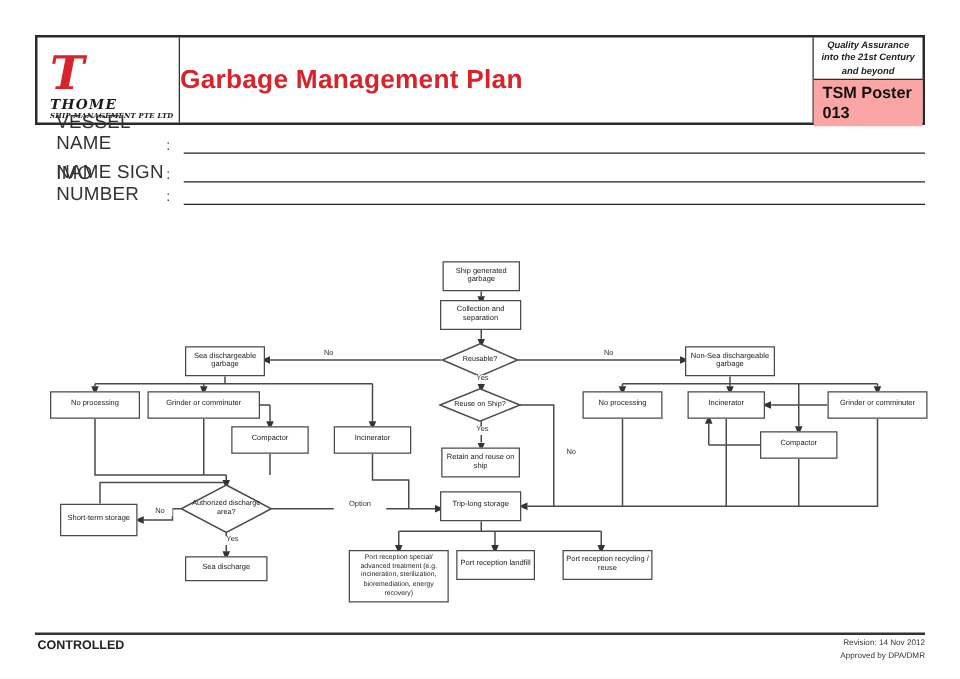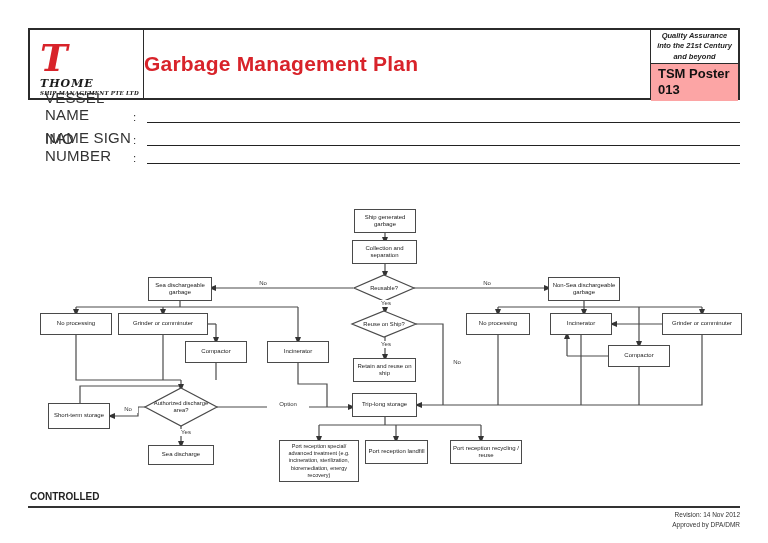--- a/index.html
+++ b/index.html
@@ -43,21 +43,21 @@
          font-size:6px;line-height:1.25;color:#222;padding:1px;}
   .fnode.small{font-size:5.5px;line-height:1.3;}
   .dlabel{position:absolute;display:flex;align-items:center;justify-content:center;
           text-align:center;font-size:5.8px;line-height:1.2;color:#222;}
   .elabel{position:absolute;font-size:6px;color:#333;text-align:center;background:#fff;
           line-height:1.1;padding:0 1px;}
   
   .motto{position:absolute;left:0;top:484px;width:768px;text-align:center;
          font-size:11.5px;font-weight:bold;color:#222;}
   .footer-rule{position:absolute;left:28px;right:28px;top:506px;border-top:2px solid #333;}
-  .footer-left{position:absolute;left:30px;top:491px;font-size:10px;font-weight:bold;color:#222;}
+  .footer-left{position:absolute;left:30px;top:511px;font-size:10px;font-weight:bold;color:#222;}
   .footer-right{position:absolute;right:28px;top:510px;font-size:6.5px;color:#333;
                 text-align:right;line-height:1.5;}
 </style>
 </head>
 <body>
 
 <div class="page">
 
   <div class="header">
     <div class="logo-cell">

